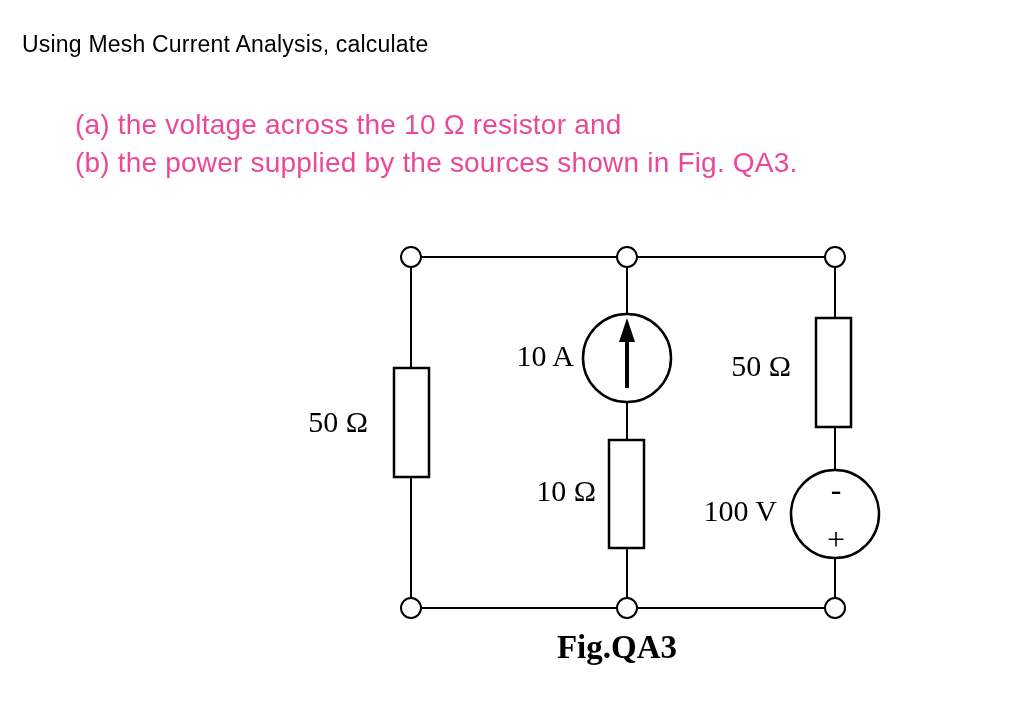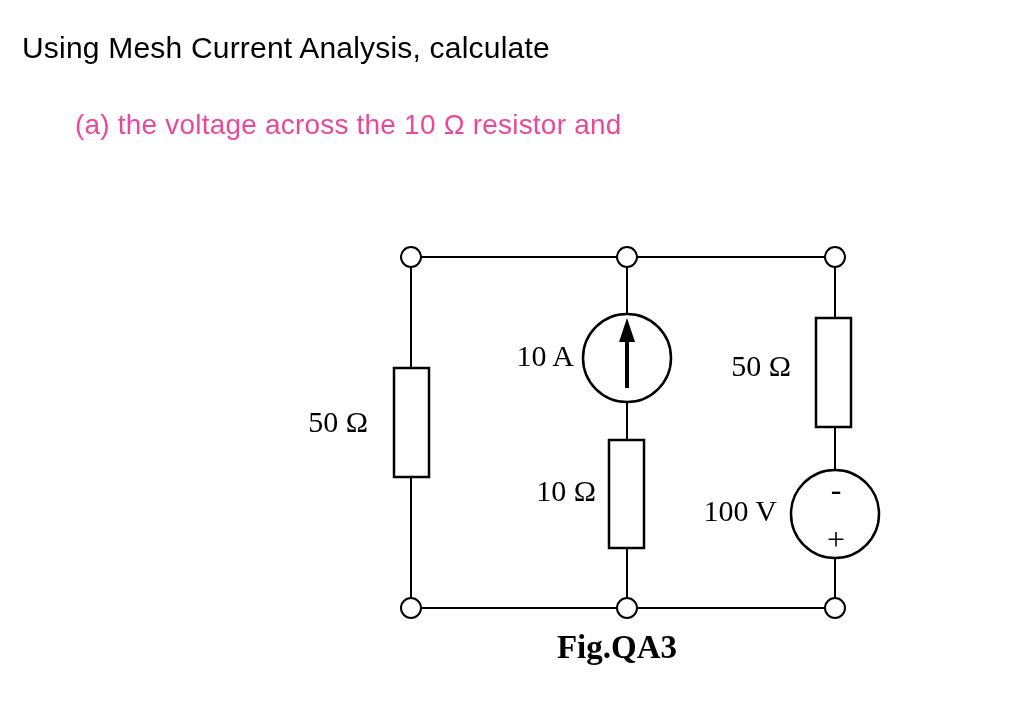--- a/index.html
+++ b/index.html
@@ -13,21 +13,21 @@
   .page {
     position: relative;
     width: 1024px;
     height: 715px;
     background: #ffffff;
   }
   .q-intro {
     position: absolute;
     left: 22px;
     top: 31px;
-    font-size: 30px;
+    font-size: 23px;
     color: #000000;
     letter-spacing: 0.2px;
     white-space: nowrap;
   }
   .q-item {
     position: absolute;
     left: 75px;
     font-size: 28px;
     color: #ec4899;
     letter-spacing: 0.2px;
@@ -88,20 +88,21 @@
     fill: #000000;
   }
 </style>
 </head>
 <body>
 
 <div class="page">
 
   <div class="q-intro">Using Mesh Current Analysis, calculate</div>
   <div class="q-item q-item-a">(a) the voltage across the 10 Ω resistor and</div>
+  <div class="q-item q-item-b">(b) the power supplied by the sources shown in Fig. QA3.</div>
 
   <svg class="circuit-svg" viewBox="0 0 1024 715" xmlns="http://www.w3.org/2000/svg">
 
     <line class="wire" x1="411" y1="257" x2="835" y2="257"></line>
     <line class="wire" x1="411" y1="608" x2="835" y2="608"></line>
 
     <line class="wire" x1="411" y1="257" x2="411" y2="368"></line>
     <line class="wire" x1="411" y1="477" x2="411" y2="608"></line>
 
     <line class="wire" x1="627" y1="257" x2="627" y2="315"></line>

